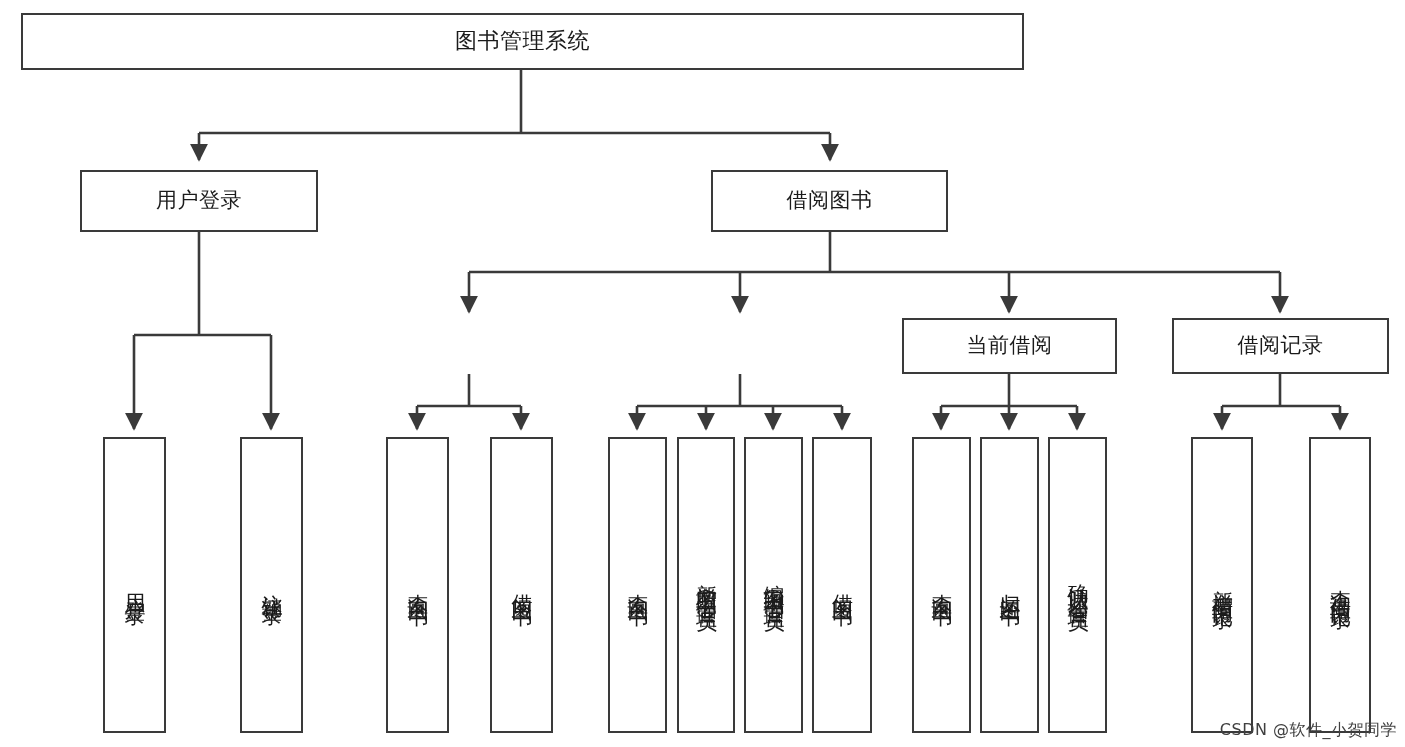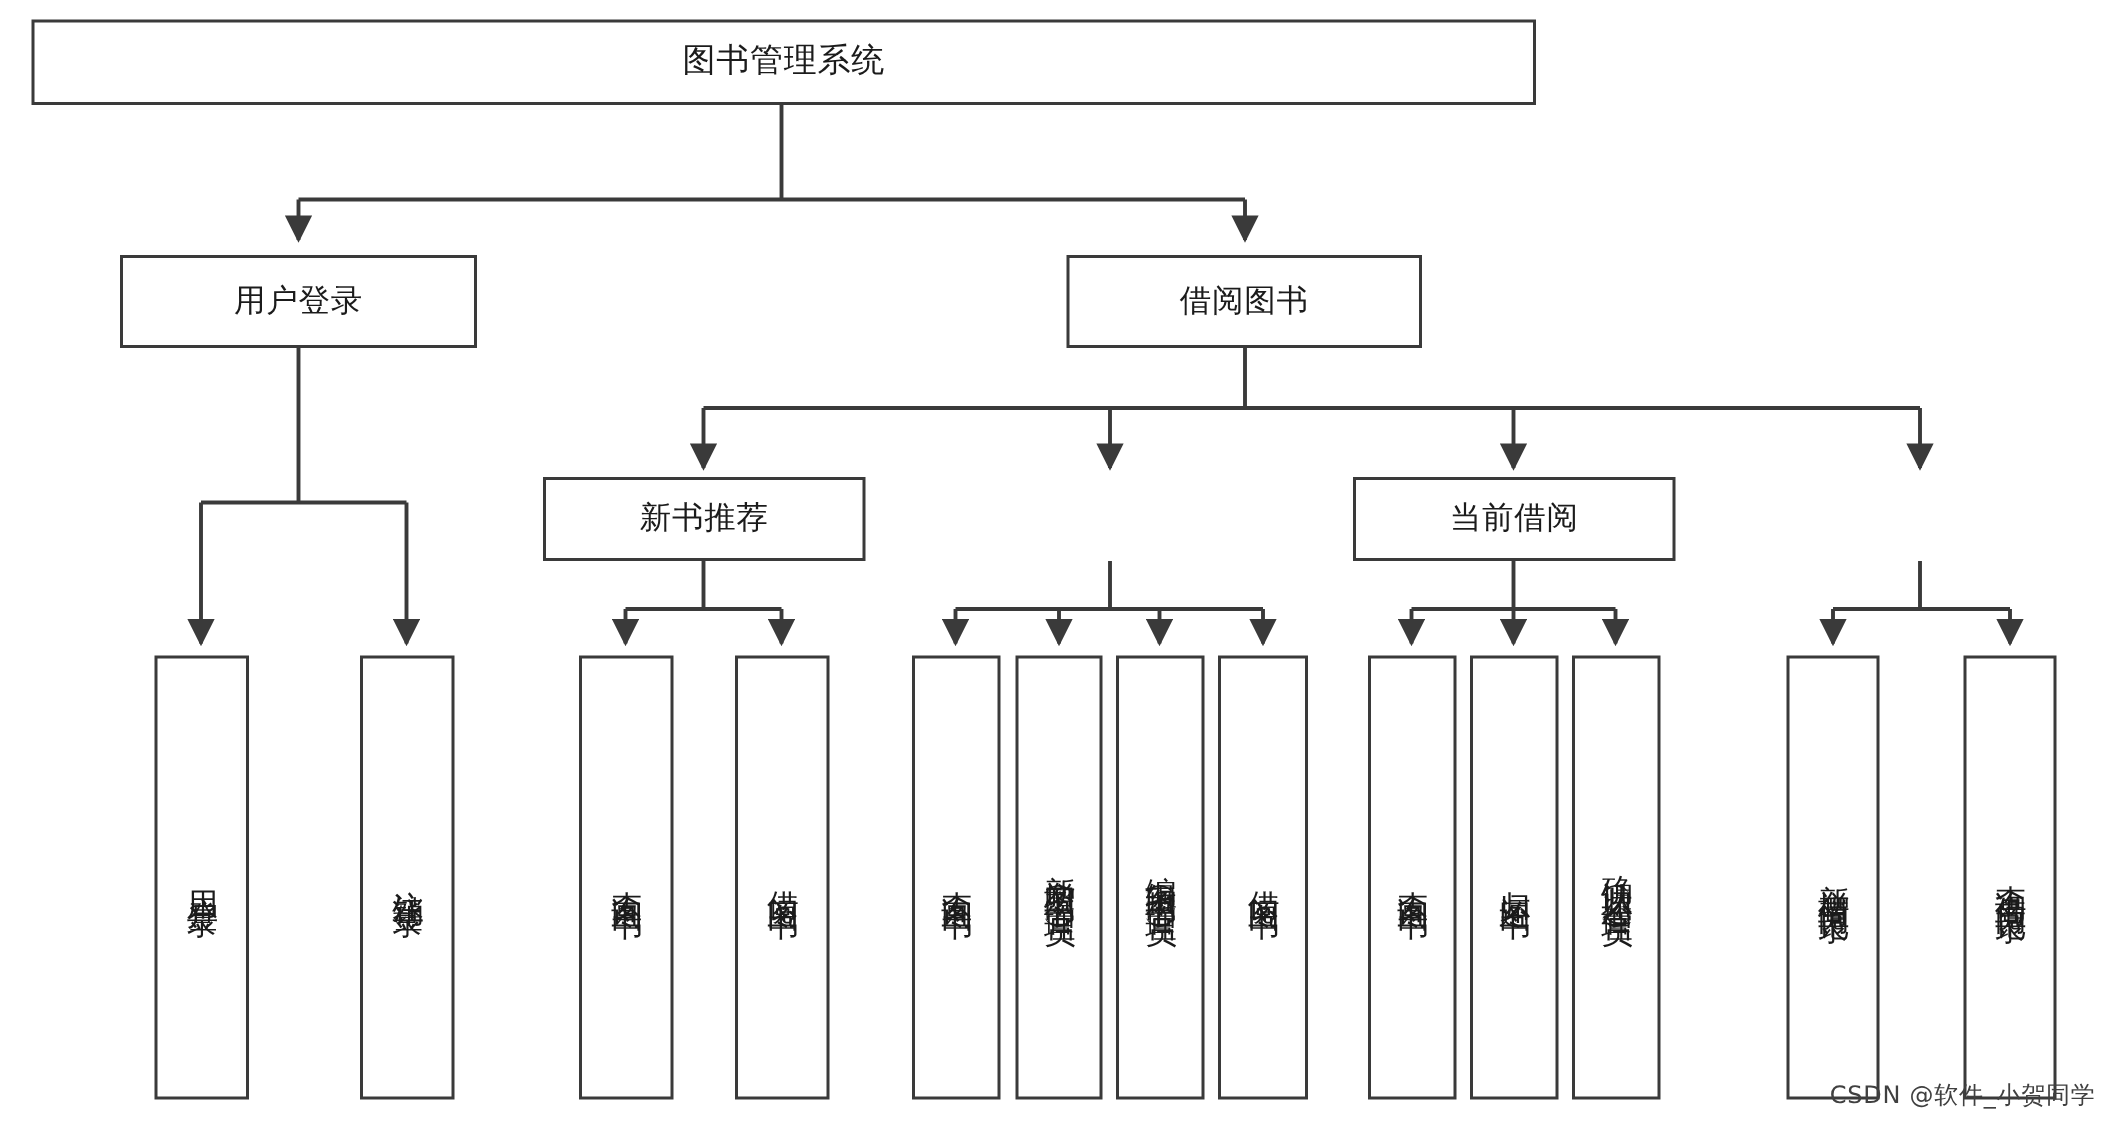--- a/index.html
+++ b/index.html
@@ -138,29 +138,29 @@
   </div>
 
   <div class="node horiz" style="left:80px; top:170px; width:238px; height:62px;">
     <span class="label">用户登录</span>
   </div>
 
   <div class="node horiz" style="left:711px; top:170px; width:237px; height:62px;">
     <span class="label">借阅图书</span>
   </div>
 
-  <div class="node horiz" style="left:362px; top:318px; width:215px; height:56px;">
-    <span class="label">新书推荐</span>
-  </div>
 
 
   <div class="node horiz" style="left:902px; top:318px; width:215px; height:56px;">
     <span class="label">当前借阅</span>
   </div>
 
+  <div class="node horiz" style="left:1172px; top:318px; width:217px; height:56px;">
+    <span class="label">借阅记录</span>
+  </div>
 
   <div class="node vert" style="left:103px; top:437px; width:63px; height:296px;">
     <span class="label">用户登录</span>
   </div>
 
   <div class="node vert" style="left:240px; top:437px; width:63px; height:296px;">
     <span class="label">注销登录</span>
   </div>
 
   <div class="node vert" style="left:386px; top:437px; width:63px; height:296px;">

